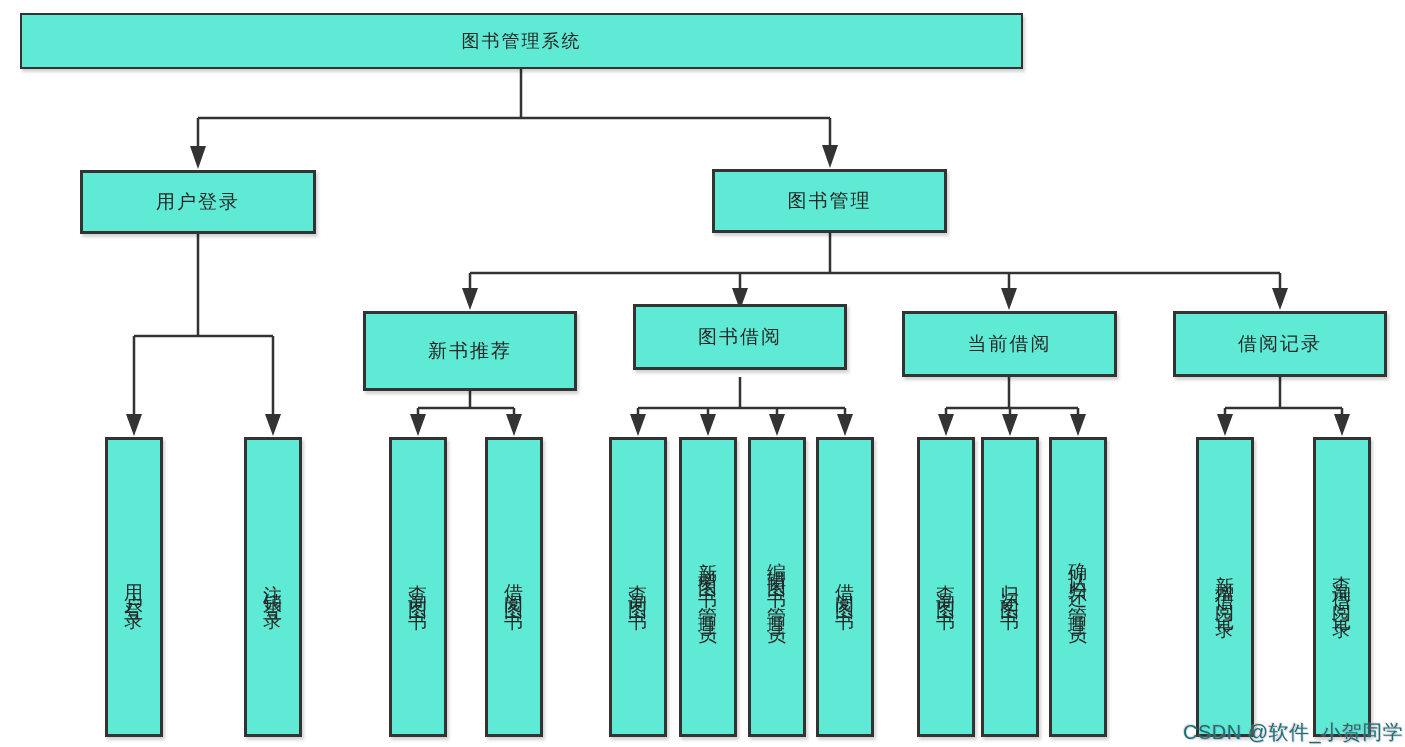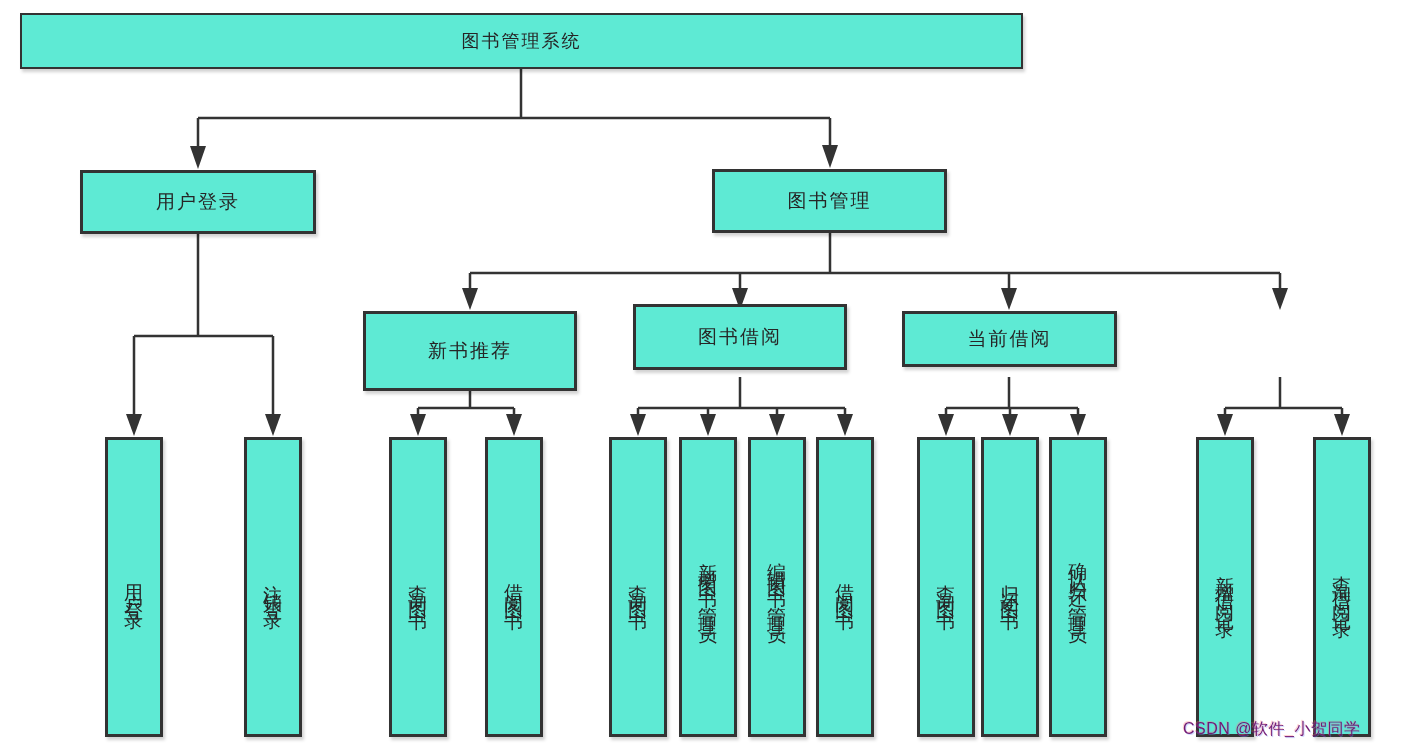--- a/index.html
+++ b/index.html
@@ -26,21 +26,21 @@
   .vbox span{
     writing-mode:vertical-rl;
     font-size:19px;
     letter-spacing:9px;
     line-height:1;
     white-space:nowrap;
     color:#262626;
   }
   #watermark{
     position:absolute;left:1183px;top:719px;
-    font-size:16px;color:#701a75;letter-spacing:0.5px;
+    font-size:20px;color:#0f766e;letter-spacing:0.5px;
     text-shadow:-1px -1px 0 rgba(255,120,120,0.35), 1px 1px 0 rgba(120,150,255,0.35);
     white-space:nowrap;
     text-align:right;
   }
 </style>
 </head>
 <body>
 
 <div id="stage">
 
@@ -87,22 +87,25 @@
   <div class="hbox" style="left:712px;top:169px;width:235px;height:64px;">
     <span>图书管理</span>
   </div>
 
   <div class="hbox" style="left:363px;top:311px;width:214px;height:80px;">
     <span>新书推荐</span>
   </div>
   <div class="hbox" style="left:633px;top:304px;width:214px;height:66px;">
     <span>图书借阅</span>
   </div>
-  <div class="hbox" style="left:902px;top:311px;width:215px;height:56px;">
+  <div class="hbox" style="left:902px;top:311px;width:215px;height:66px;">
     <span>当前借阅</span>
+  </div>
+  <div class="hbox" style="left:1173px;top:311px;width:214px;height:66px;">
+    <span>借阅记录</span>
   </div>
 
   <div class="vbox" style="left:105px;">
     <span>用户登录</span>
   </div>
   <div class="vbox" style="left:244px;">
     <span>注销登录</span>
   </div>
 
   <div class="vbox" style="left:389px;">

